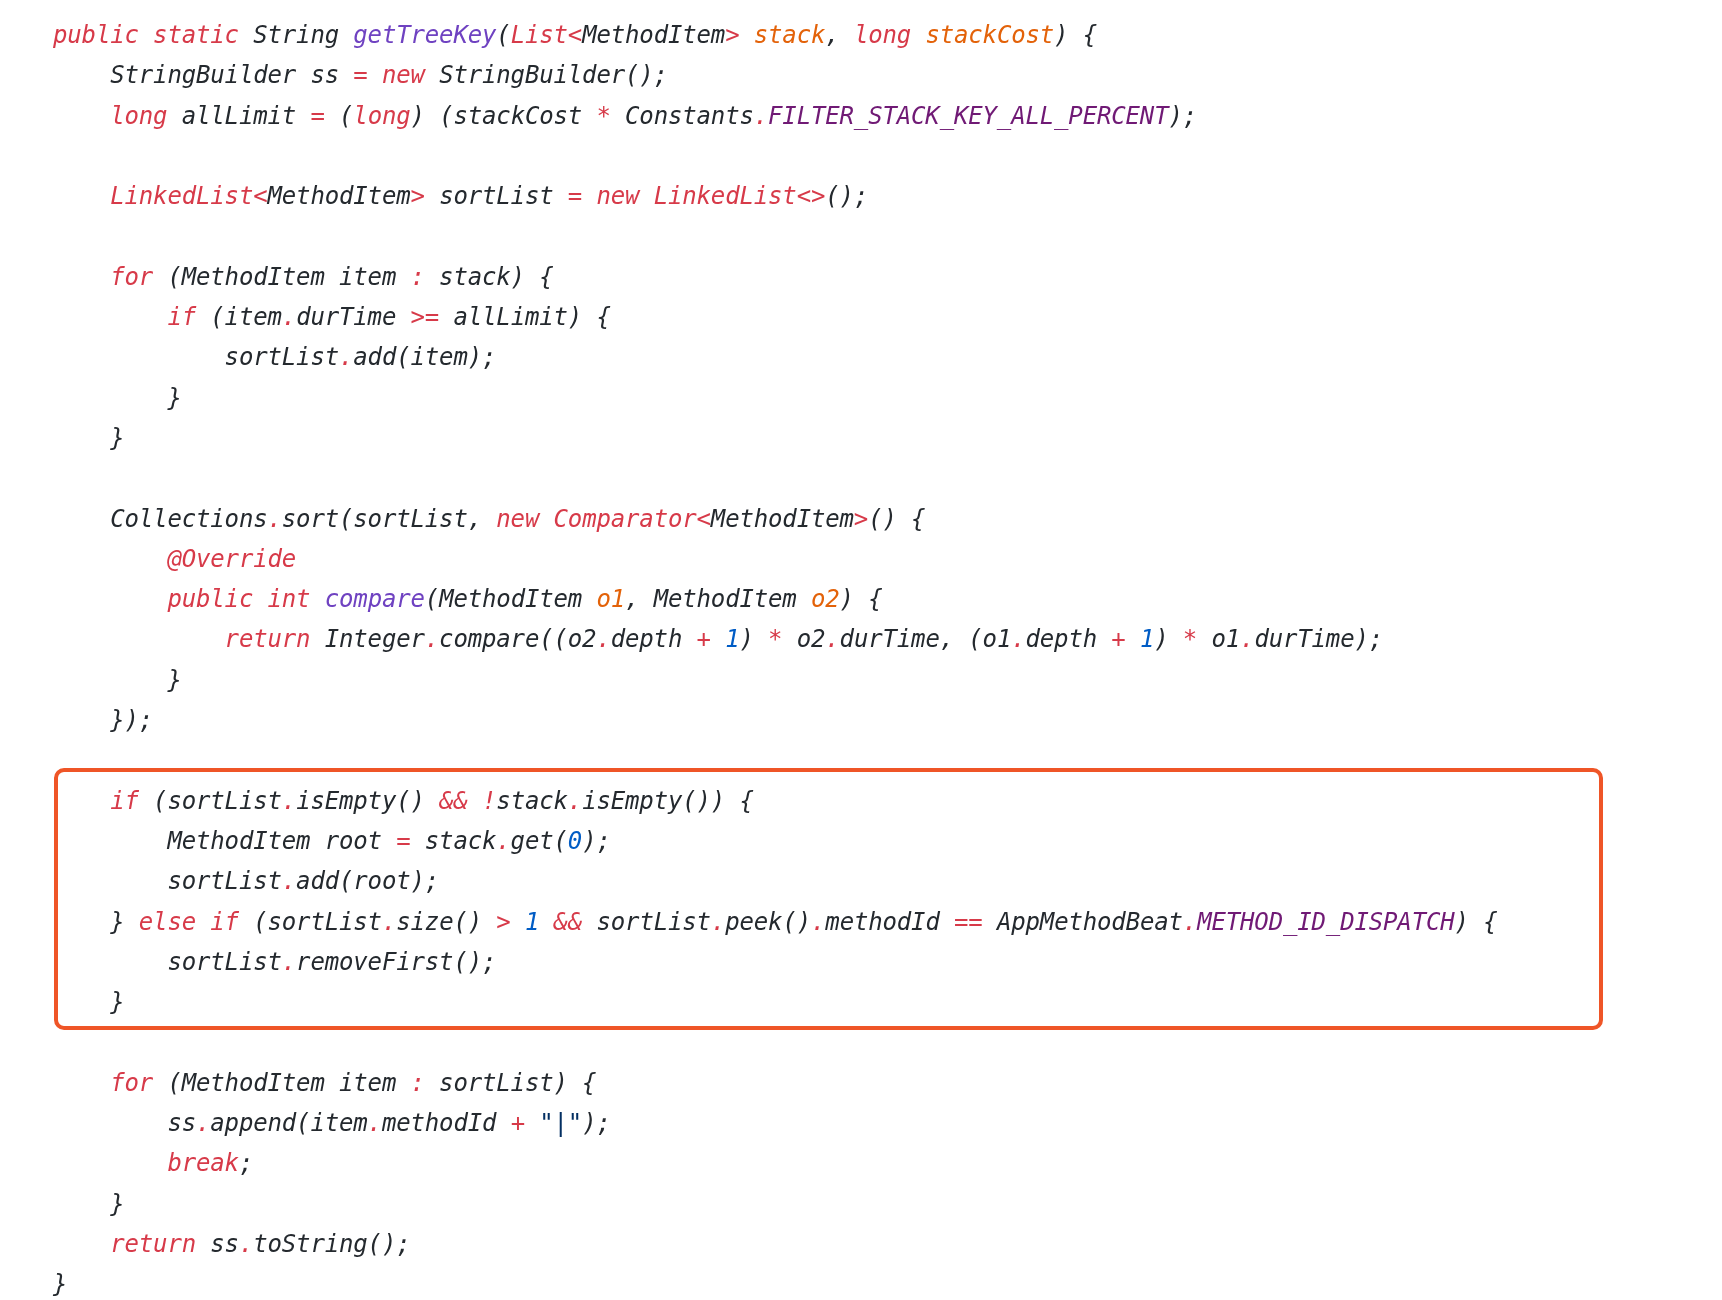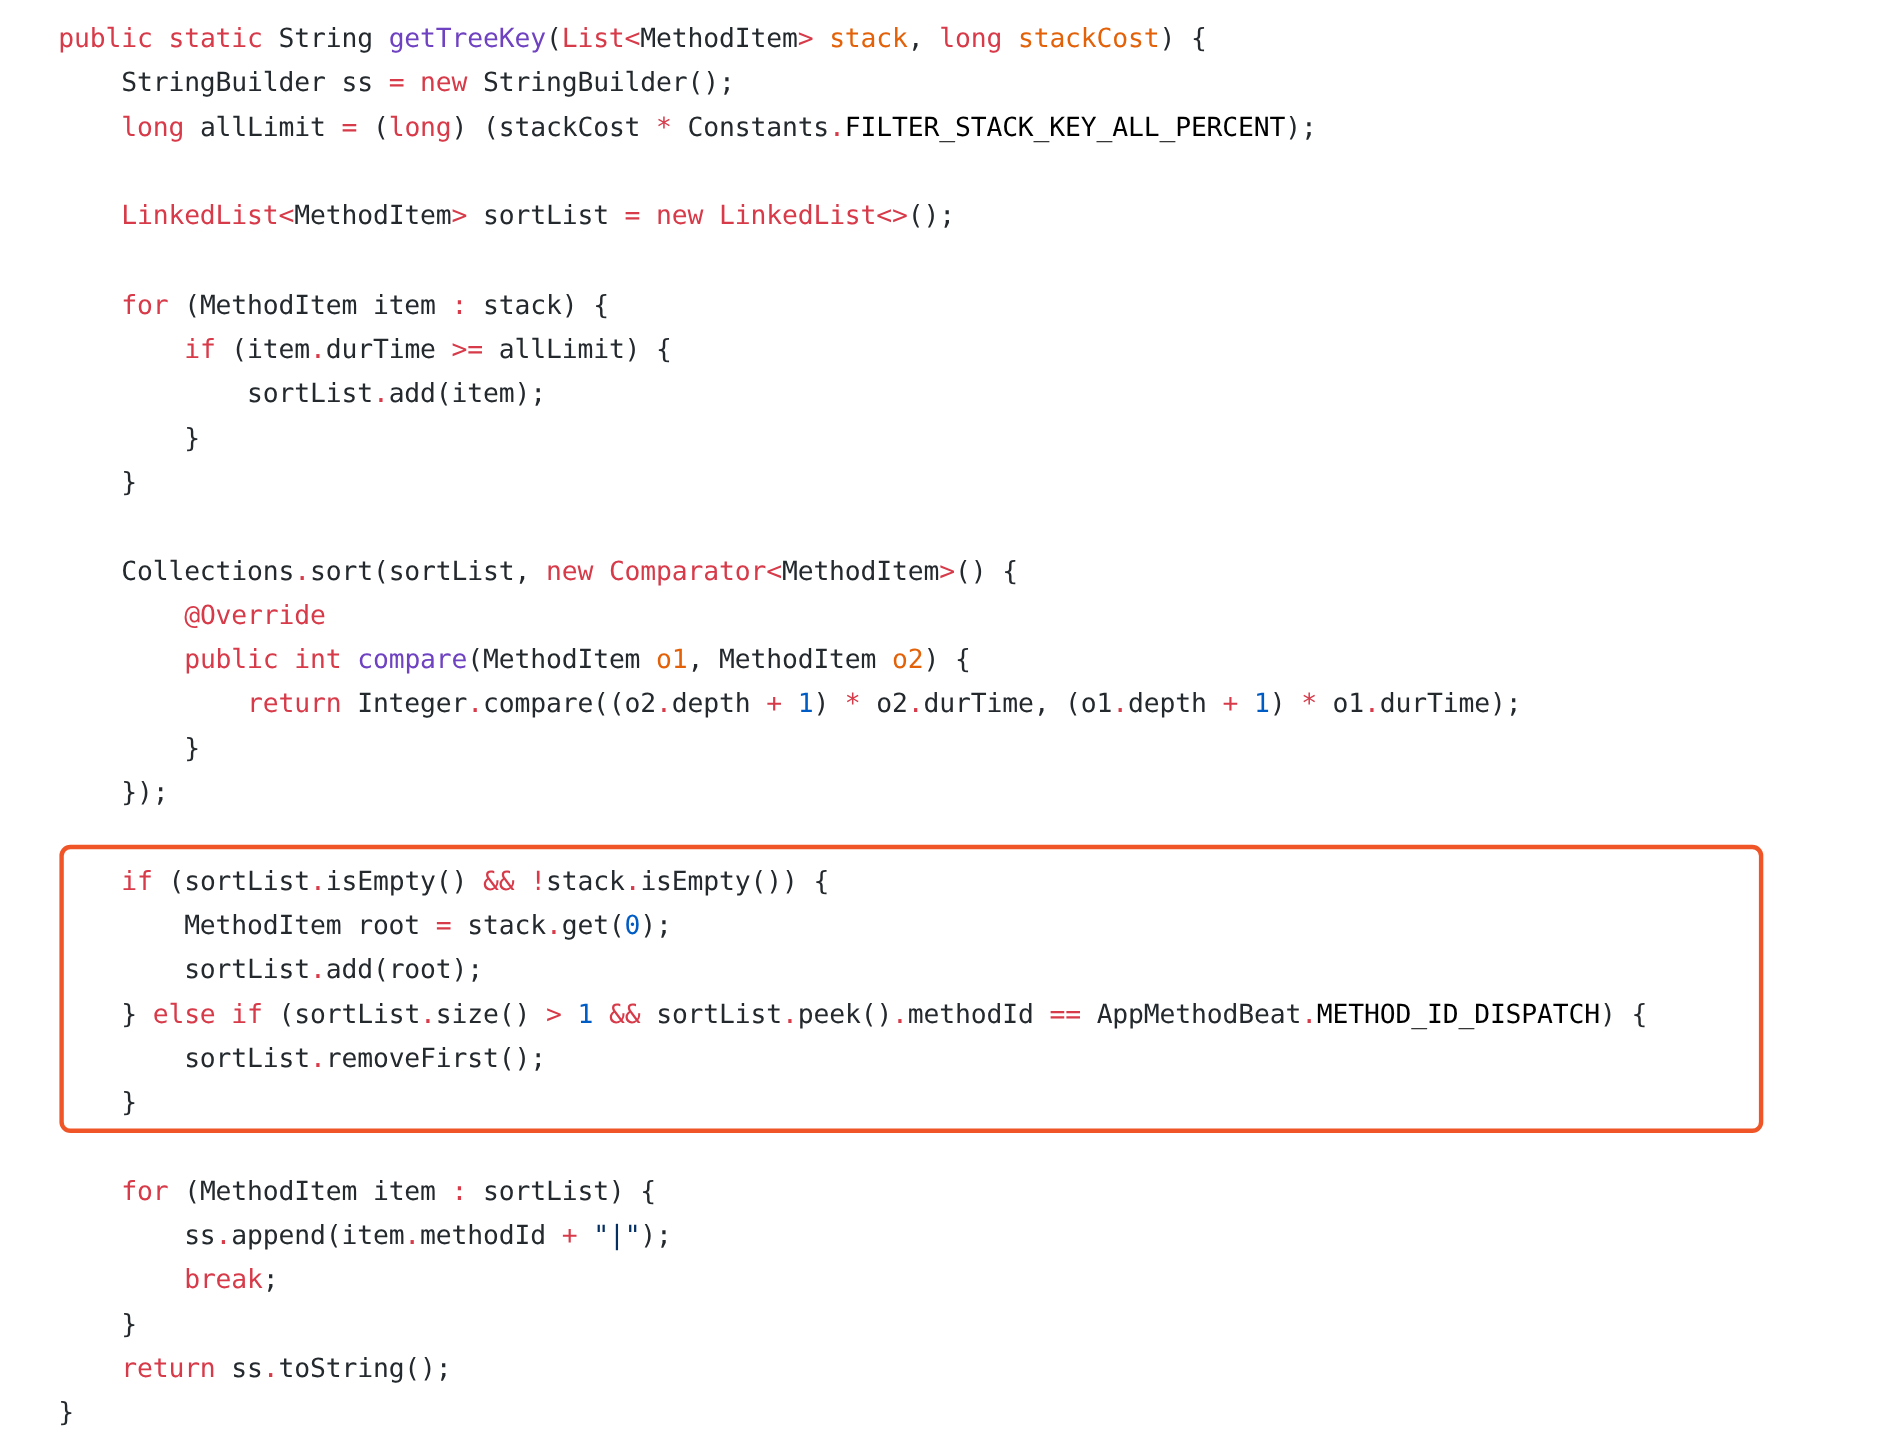--- a/index.html
+++ b/index.html
@@ -3,25 +3,25 @@
 <meta charset="utf-8">
 <style>
   html, body { margin: 0; padding: 0; background: #ffffff; }
   body { width: 1722px; height: 1300px; position: relative; overflow: hidden; }
   .code {
     position: absolute; left: 53px; top: 15px;
     font-family: "DejaVu Sans Mono", "Liberation Mono", monospace;
     font-size: 24px; line-height: 40.3px;
     color: #24292e; white-space: pre; letter-spacing: -0.15px;
   }
-  .line { height: 40.3px; }
+  .line { height: 40.3px; font-style: italic; }
   .t-kw { color: #d73a49; }
   .t-fn { color: #6f42c1; }
   .t-param { color: #e36209; }
-  .t-const { color: #000000; }
+  .t-const { color: #701a75; }
   .t-num { color: #005cc5; }
   .t-str { color: #032f62; }
   .t-op { color: #d73a49; }
   .t-plain { color: #24292e; }
   .highlight-box {
     position: absolute; left: 54px; top: 768px;
     width: 1549px; height: 262px; box-sizing: border-box;
     border: 4px solid #ef5527; border-radius: 10px;
   }
 </style>

